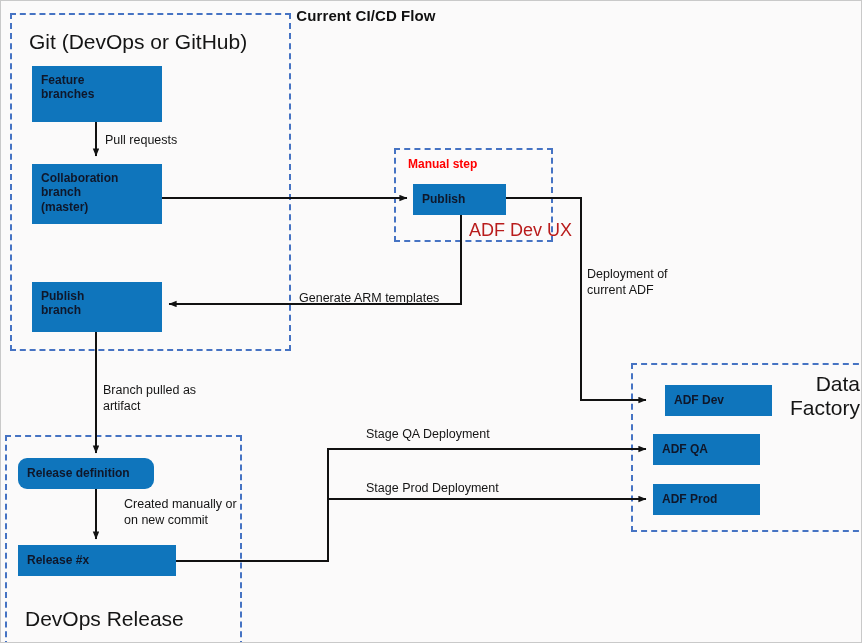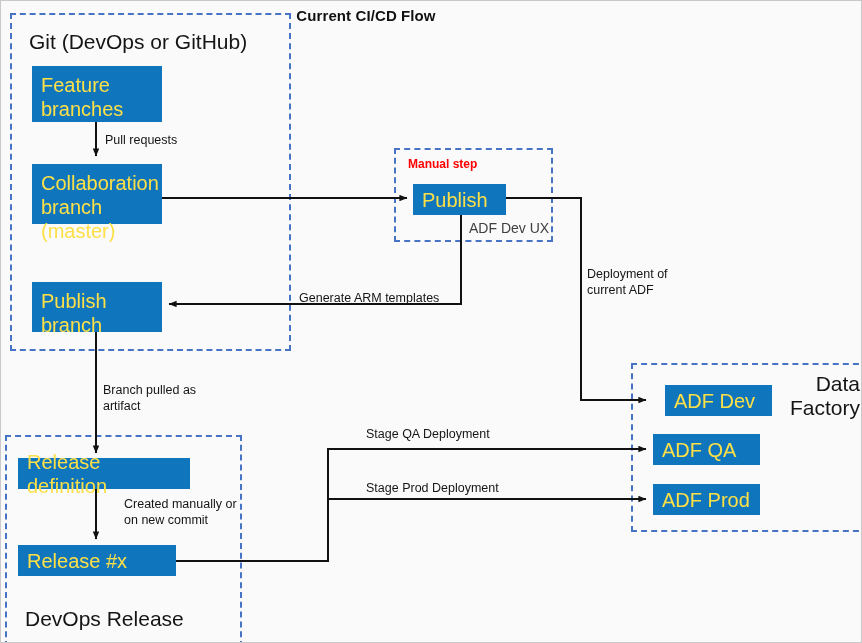--- a/index.html
+++ b/index.html
@@ -37,28 +37,29 @@
   .group-label {
     position: absolute;
     color: #151515;
     font-size: 21px;
     line-height: 1.15;
     white-space: pre-line;
   }
   .node {
     position: absolute;
     background: #0f75bc;
-    color: #fde047;
+    color: #0f172a;
     box-sizing: border-box;
     display: flex;
     align-items: center;
-    font-size: 20px;
+    font-size: 12px;
     line-height: 1.2;
     padding: 0 9px;
     white-space: pre-line;
+    font-weight: bold;
   }
   .node.top-align {
     align-items: flex-start;
     padding-top: 7px;
   }
   .edge-label {
     position: absolute;
     color: #151515;
     font-size: 12.5px;
     line-height: 1.28;
@@ -72,22 +73,22 @@
     letter-spacing: 0.1px;
   }
   .manual-label {
     position: absolute;
     color: #ff0000;
     font-weight: bold;
     font-size: 12px;
   }
   .small-caption {
     position: absolute;
-    color: #404040;
-    font-size: 14px;
+    color: #b91c1c;
+    font-size: 18px;
   }
 </style>
 </head>
 <body>
 
 <div id="canvas">
 
   <div class="diagram-title" style="left:0;top:6px;width:718px;text-align:center;margin-left:6px;">Current CI/CD Flow</div>
 
   <div class="group-box" style="left:9px;top:12px;width:281px;height:338px;"></div>
@@ -138,21 +139,21 @@
 
   <div class="node top-align" style="left:31px;top:163px;width:130px;height:60px;">Collaboration
 branch
 (master)</div>
 
   <div class="node top-align" style="left:31px;top:281px;width:130px;height:50px;">Publish
 branch</div>
 
   <div class="node" style="left:412px;top:183px;width:93px;height:31px;">Publish</div>
 
-  <div class="node" style="left:17px;top:457px;width:172px;height:31px;">Release definition</div>
+  <div class="node" style="left:17px;top:457px;width:136px;height:31px;border-radius:9px;">Release definition</div>
 
   <div class="node" style="left:17px;top:544px;width:158px;height:31px;">Release #x</div>
 
   <div class="node" style="left:664px;top:384px;width:107px;height:31px;">ADF Dev</div>
 
   <div class="node" style="left:652px;top:483px;width:107px;height:31px;">ADF Prod</div>
 
   <div class="node" style="left:652px;top:433px;width:107px;height:31px;">ADF QA</div>
 
   <div class="small-caption" style="left:468px;top:219px;">ADF Dev UX</div>

